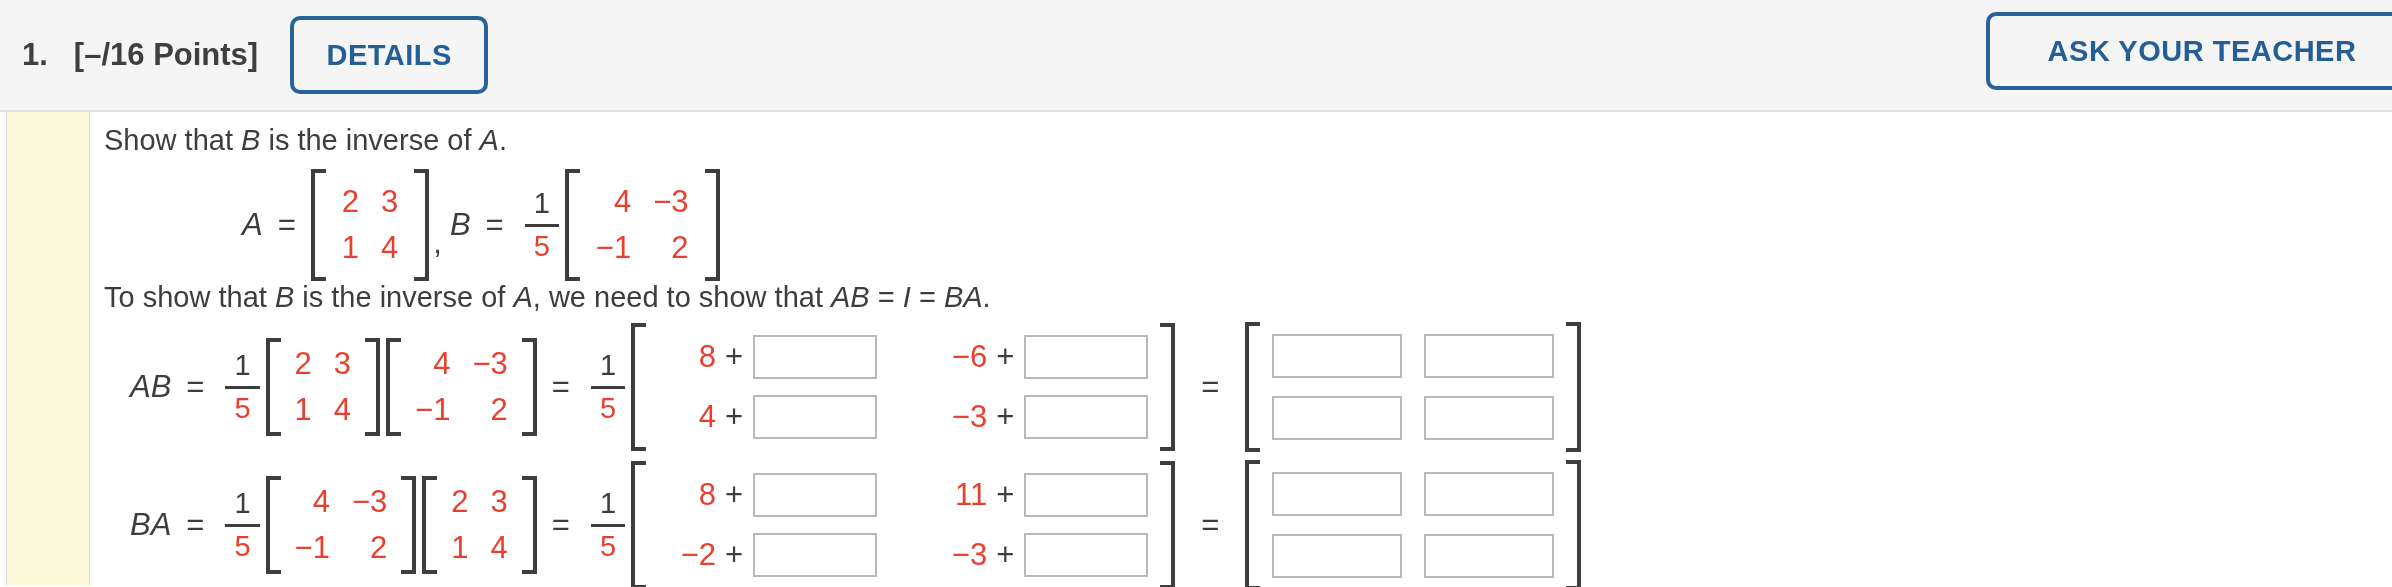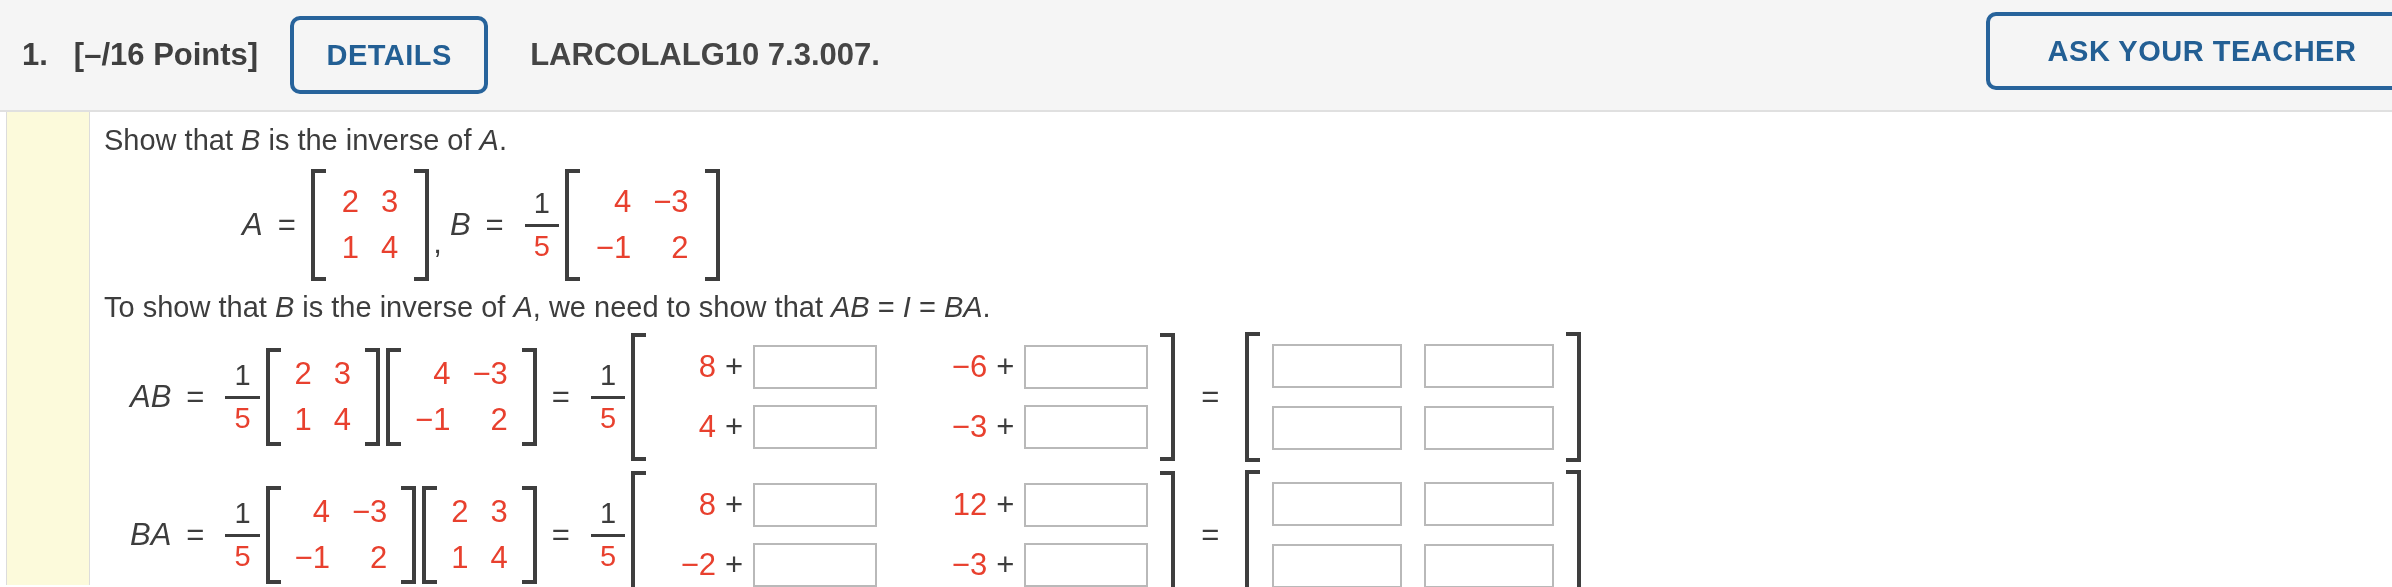--- a/index.html
+++ b/index.html
@@ -22,21 +22,21 @@
   .askteacher-btn { width:432px; }
 
   
   .page  { display:flex; height:473px; }
   .strip { width:84px; margin-left:6px; background:#fcfadb;
            border-left:1px solid #dcdcdc; border-right:1px solid #dcdcdc; }
   .main  { flex:1; padding:6px 0 0 14px; }
 
   .statement, .explain { font-size:29px; color:#3d3d3d; }
   .statement { margin-top:6px; }
-  .explain   { margin-top:10px; }
+  .explain   { }
   .it { font-style:italic; }
 
   
   .eq-row  { display:flex; align-items:center; }
   .def-row { margin:12px 0 0 138px; }
   .ab-row, .ba-row { margin:8px 0 0 26px; }
 
   .mlabel { font-style:italic; font-size:31px; color:#3d3d3d; }
   .eqs    { font-size:31px; color:#3d3d3d; margin:0 15px; }
 
@@ -69,21 +69,20 @@
               padding:12px 12px; align-content:center; }
   .ansgrid input.ans { width:130px; }
 </style>
 </head>
 <body>
 
 <div class="qheader">
   <span class="qnum">1.</span>
   <span class="points">[–/16 Points]</span>
   <button class="hbtn details-btn">DETAILS</button>
-  <span class="code">LARCOLALG10 7.3.007.</span>
   <div class="right-btns">
     <button class="hbtn askteacher-btn">ASK YOUR TEACHER</button>
   </div>
 </div>
 
 <div class="page">
   <div class="strip"></div>
   <div class="main">
 
     <p class="statement"><span>Show that </span><span class="it">B</span><span> is the inverse of </span><span class="it">A</span><span>.</span></p>
@@ -227,21 +226,21 @@
       </div>
       <div class="mat">
         <div class="brk l"></div>
         <div class="sumgrid">
           <div class="cell">
             <span class="lead">8</span>
             <span class="op">+</span>
             <input class="ans" type="text" style="">
           </div>
           <div class="cell">
-            <span class="lead">12</span>
+            <span class="lead">11</span>
             <span class="op">+</span>
             <input class="ans" type="text" style="">
           </div>
           <div class="cell">
             <span class="lead">−2</span>
             <span class="op">+</span>
             <input class="ans" type="text" style="">
           </div>
           <div class="cell">
             <span class="lead">−3</span>

